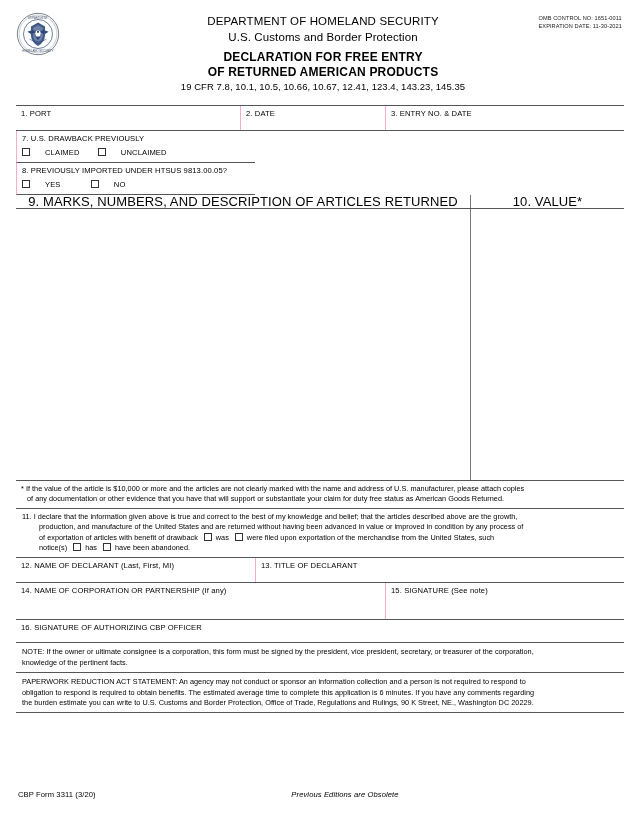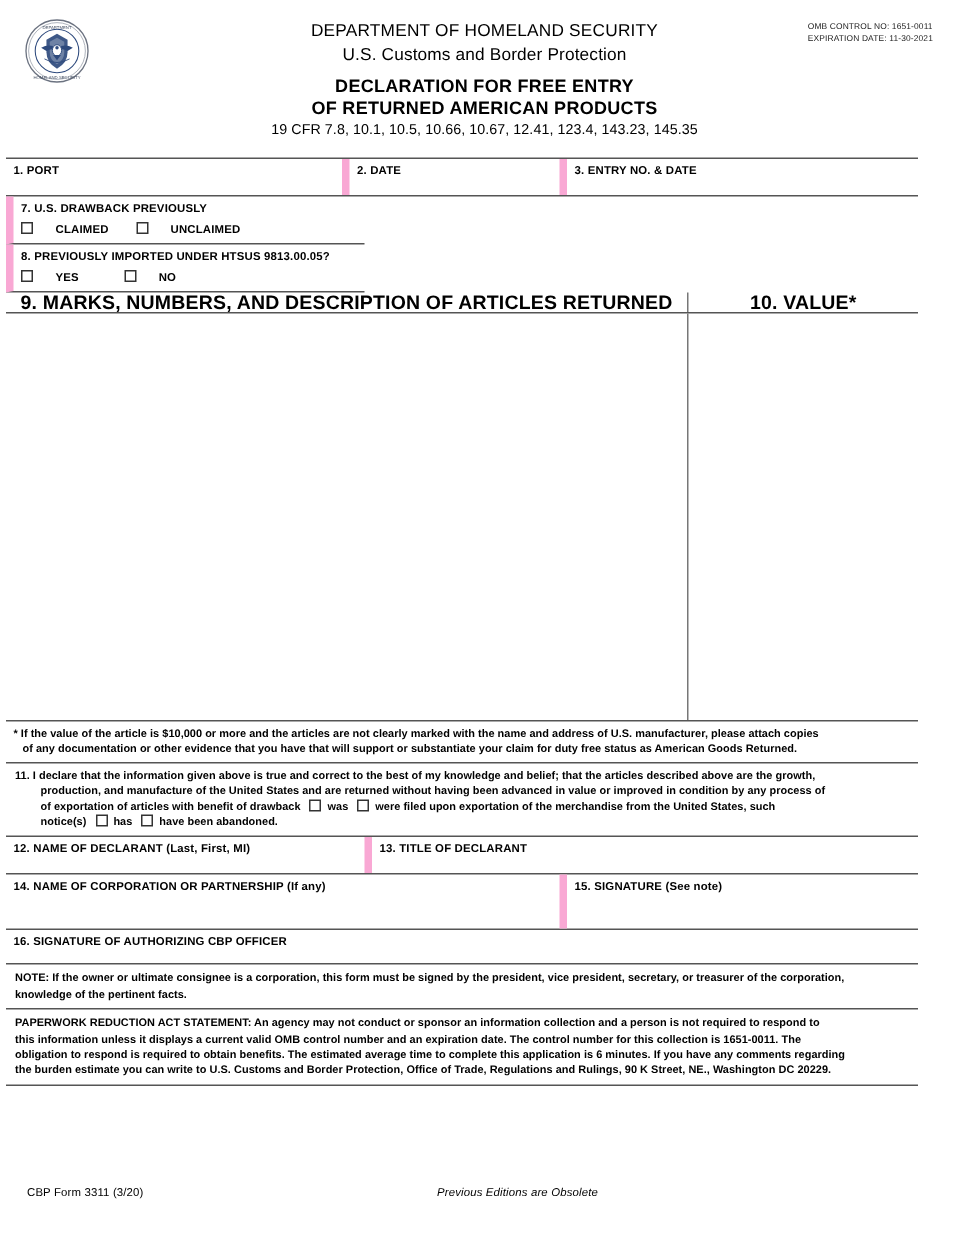--- a/index.html
+++ b/index.html
@@ -72,39 +72,38 @@
   .title .cfr {
     font-size: 9.5px;
     line-height: 13px;
     margin-top: 1px;
     letter-spacing: 0.05px;
   }
 
   
   .form {
     position: absolute;
-    left: 4px;
+    left: 16px;
     top: 105px;
     width: 608px;
     box-sizing: border-box;
     border-top: 1.1px solid #555;
-    font-weight: bold;
   }
   .row {
     display: flex;
     border-bottom: 1.1px solid #555;
     box-sizing: border-box;
   }
   .cell {
     box-sizing: border-box;
     padding: 3px 0 0 5px;
     position: relative;
   }
   .cell.divider {
-    border-left: 5px solid #f9a8d4;
+    border-left: 1px solid #f9a8d4;
   }
   .lbl {
     font-size: 7.6px;
     line-height: 10px;
     letter-spacing: 0.12px;
     white-space: nowrap;
   }
 
   
   .r1 { height: 25px; }
@@ -334,21 +333,20 @@
       </div>
     </div>
 
     <div class="para note">
       <div>NOTE: If the owner or ultimate consignee is a corporation, this form must be signed by the president, vice president, secretary, or treasurer  of the corporation,</div>
       <div>knowledge of the pertinent facts.</div>
     </div>
 
     <div class="para prastmt">
       <div>PAPERWORK REDUCTION ACT STATEMENT: An agency may not conduct or sponsor an information collection and a person is not required to respond to</div>
-      <div>this information unless it displays a current valid OMB control number and an expiration date. The control number for this collection is 1651-0011. The</div>
       <div>obligation to respond is required to obtain benefits. The estimated average time to complete this application is 6 minutes. If you have any comments regarding</div>
       <div>the burden estimate you can write to U.S. Customs and Border Protection, Office of Trade, Regulations and Rulings, 90 K Street, NE., Washington DC 20229.</div>
     </div>
 
   </div>
 
   <div class="footer">
     <div class="fl">CBP Form 3311 (3/20)</div>
     <div class="fc">Previous Editions are Obsolete</div>
   </div>

